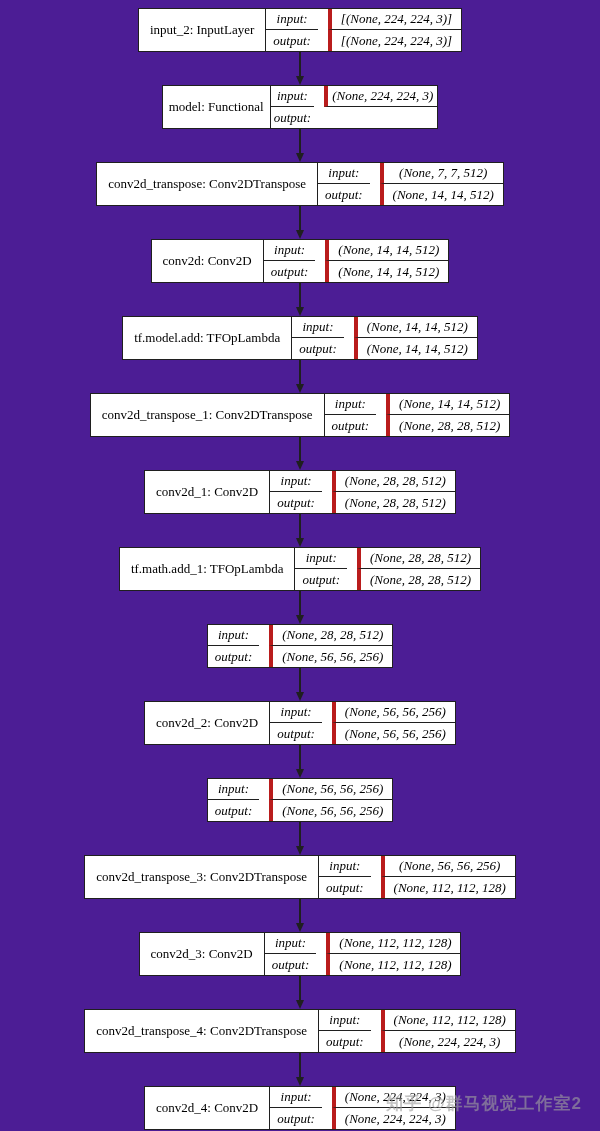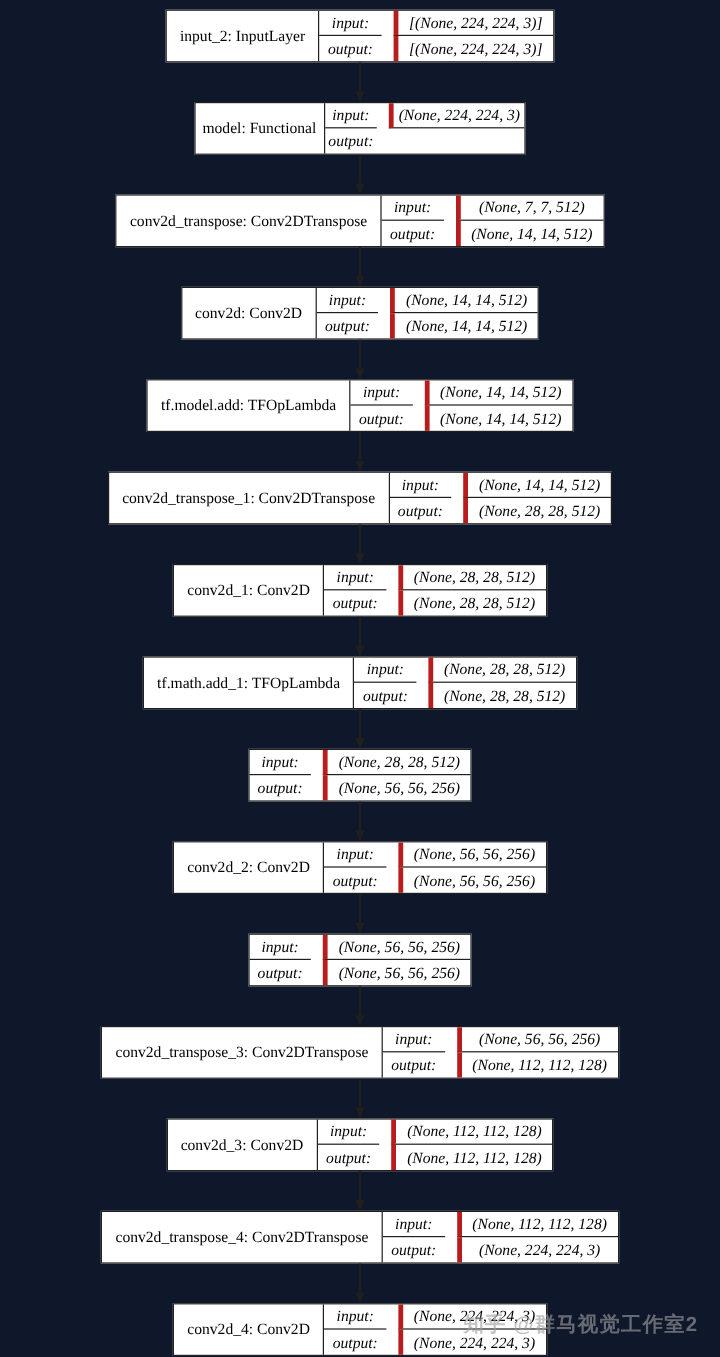--- a/index.html
+++ b/index.html
@@ -1,18 +1,18 @@
 <!DOCTYPE html>
 <html><head>
 <meta charset="utf-8">
 <style>
   html, body { margin:0; padding:0; background:#ffffff; }
   .canvas {
     position:relative; width:600px; height:1131px;
-    background:#0f172a; overflow:hidden;
+    background:#4c1d95; overflow:hidden;
     font-family:"Liberation Serif", serif; color:#000;
   }
   .graph {
     position:absolute; left:0; top:0; width:600px; height:1131px;
     display:flex; flex-direction:column; align-items:center;
     padding-top:8px; box-sizing:border-box;
   }
   .node {
     display:flex; align-items:stretch;
     border:1px solid #1f1f1f; background:#ffffff;

